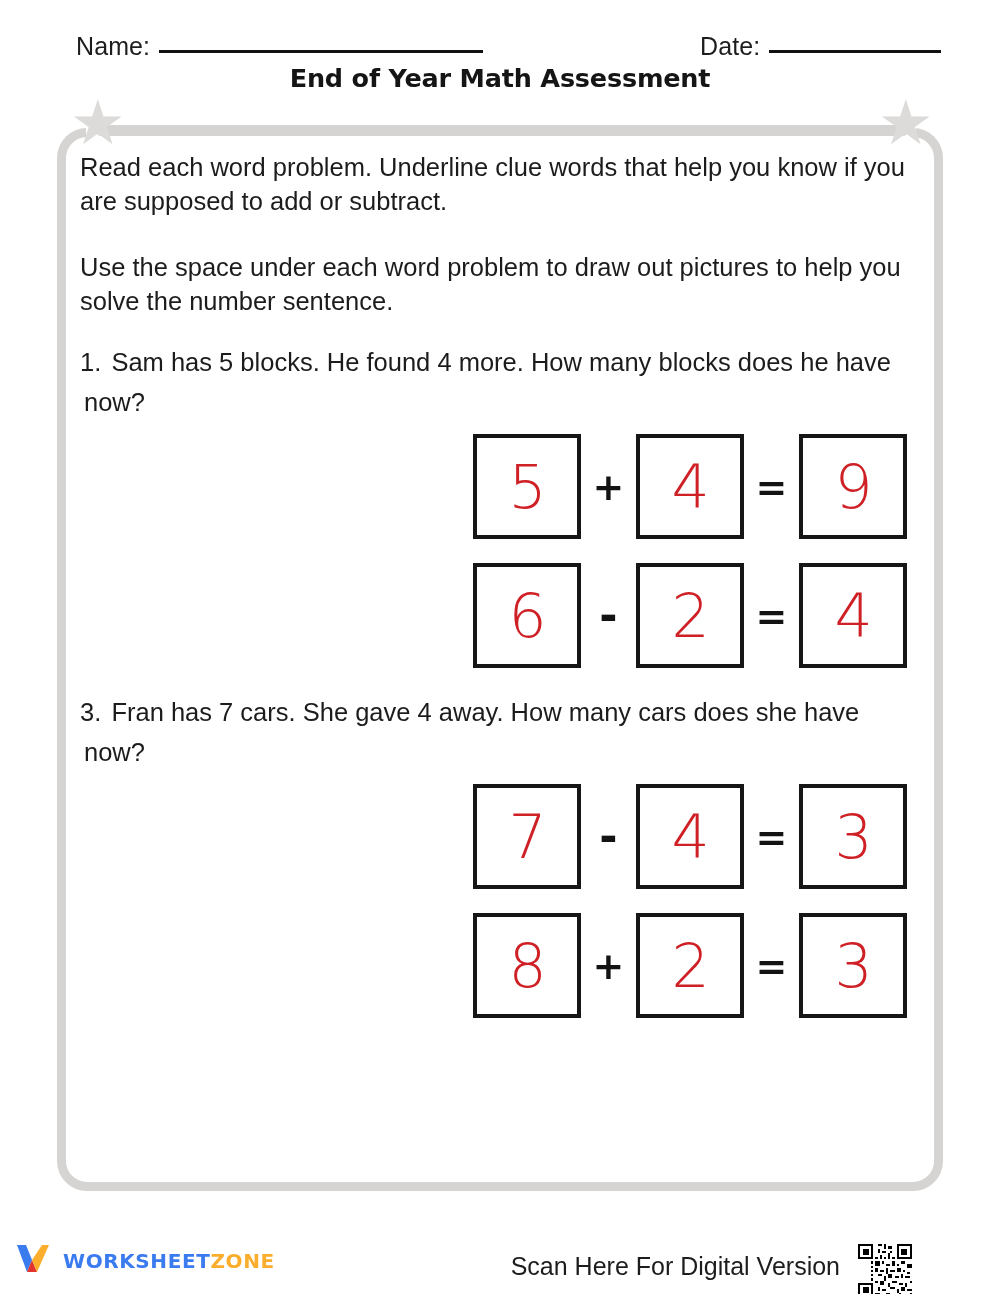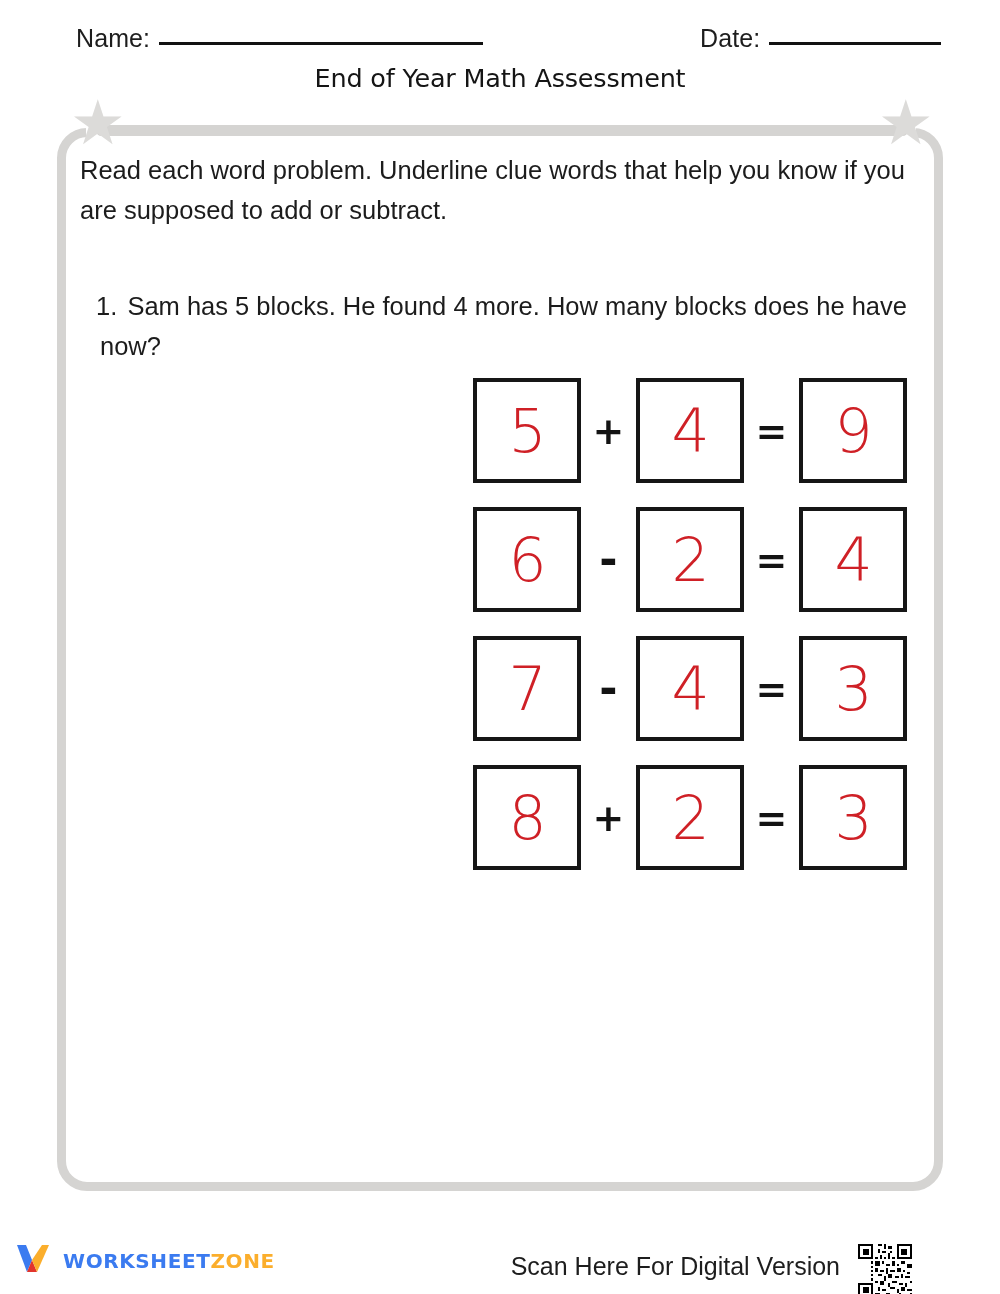--- a/index.html
+++ b/index.html
@@ -13,21 +13,21 @@
     height: 1294px;
     position: relative;
     font-family: "Liberation Sans", sans-serif;
     color: #1a1a1a;
     overflow: hidden;
   }
 
   
   #namedate-row {
     position: absolute;
-    top: 24px;
+    top: 32px;
     left: 0;
     width: 1000px;
     height: 40px;
   }
   .field {
     position: absolute;
     display: flex;
     align-items: baseline;
     font-size: 25px;
     letter-spacing: .1px;
@@ -52,21 +52,21 @@
   #title-block {
     position: absolute;
     top: 60px;
     left: 0;
     width: 1000px;
     text-align: center;
     z-index: 5;
   }
   .doc-title {
     font-family: "DejaVu Sans", sans-serif;
-    font-weight: normal;
+    font-weight: bold;
     font-size: 25.5px;
     line-height: 37px;
     color: #151515;
     letter-spacing: -0.2px;
   }
 
   
   #frame {
     position: absolute;
     left: 57px;
@@ -115,27 +115,27 @@
   
   #sheet-body {
     position: absolute;
     left: 80px;
     top: 150px;
     width: 855px;
     z-index: 6;
   }
   .intro-line {
     font-size: 25.5px;
-    line-height: 40px;
+    line-height: 34px;
     color: #1c1c1c;
     max-width: 850px;
   }
   .intro-gap { height: 32px; }
 
-  .problem { margin-top: 24px; margin-left: 16px; }
+  .problem { margin-top: 24px; }
   .problem-text {
     font-size: 25.5px;
     line-height: 40px;
     color: #1c1c1c;
     padding-left: 4px;
     text-indent: -4px;
     max-width: 830px;
   }
   .problem-text .pnum { margin-right: 3px; }
 
@@ -241,20 +241,21 @@
 <div id="frame"></div>
 <div id="frame-top-gap"></div>
 <div id="banner-bar"></div>
 <div class="star" id="star-left">★</div>
 <div class="star" id="star-right">★</div>
 
 <div id="sheet-body">
 
   <div class="intro-line">Read each word problem. Underline clue words that help you know if you are supposed to add or subtract.</div>
   <div class="intro-gap"></div>
+  <div class="intro-line">Use the space under each word problem to draw out pictures to help you solve the number sentence.</div>
 
   <div class="problem">
     <div class="problem-text">
       <span class="pnum">1.</span>
       <span>Sam has 5 blocks. He found 4 more. How many blocks does he have now?</span>
     </div>
     <div class="equation">
       <div class="eq-box">
         <span class="eq-answer">5</span>
       </div>
@@ -279,20 +280,24 @@
         <span class="eq-answer">2</span>
       </div>
       <div class="eq-op">=</div>
       <div class="eq-box">
         <span class="eq-answer">4</span>
       </div>
     </div>
   </div>
 
   <div class="problem">
+    <div class="problem-text">
+      <span class="pnum">3.</span>
+      <span>Fran has 7 cars. She gave 4 away. How many cars does she have now?</span>
+    </div>
     <div class="equation">
       <div class="eq-box">
         <span class="eq-answer">7</span>
       </div>
       <div class="eq-op op-minus">-</div>
       <div class="eq-box">
         <span class="eq-answer">4</span>
       </div>
       <div class="eq-op">=</div>
       <div class="eq-box">

